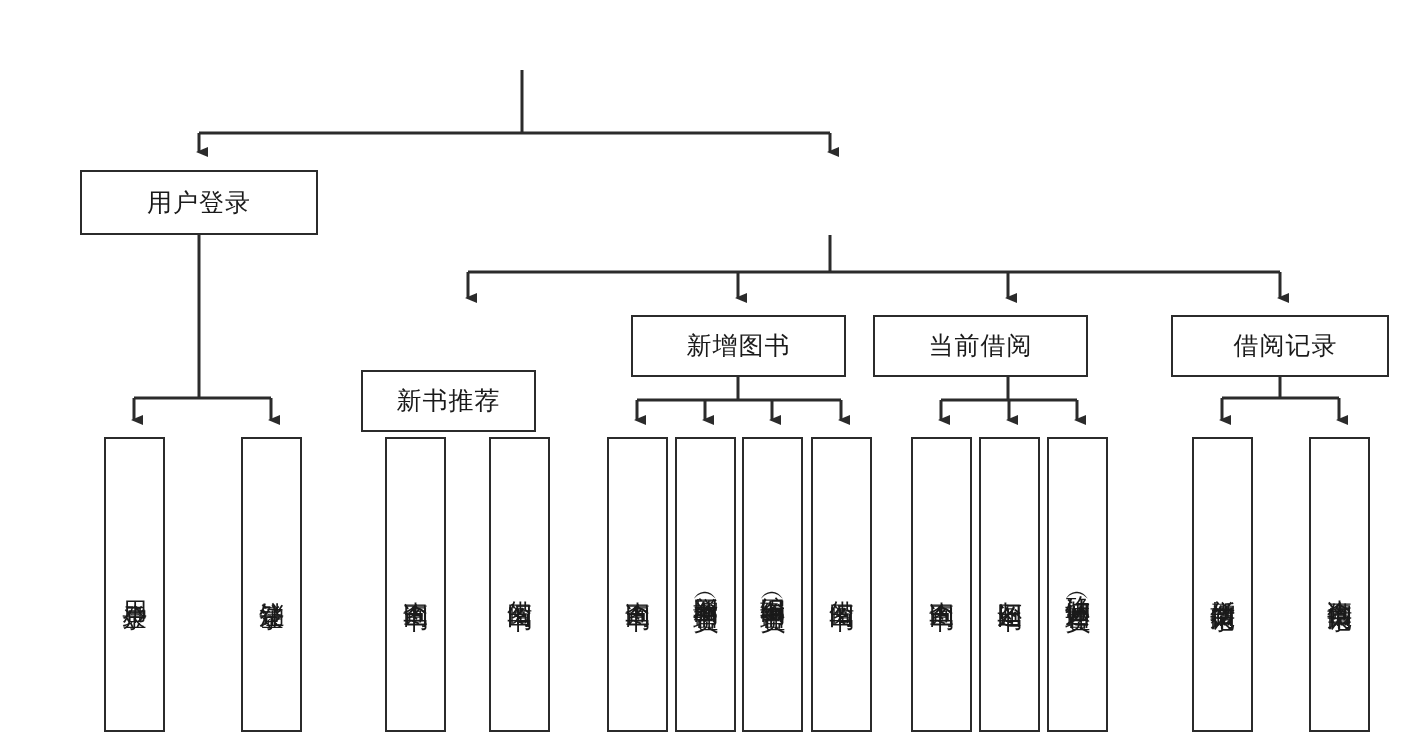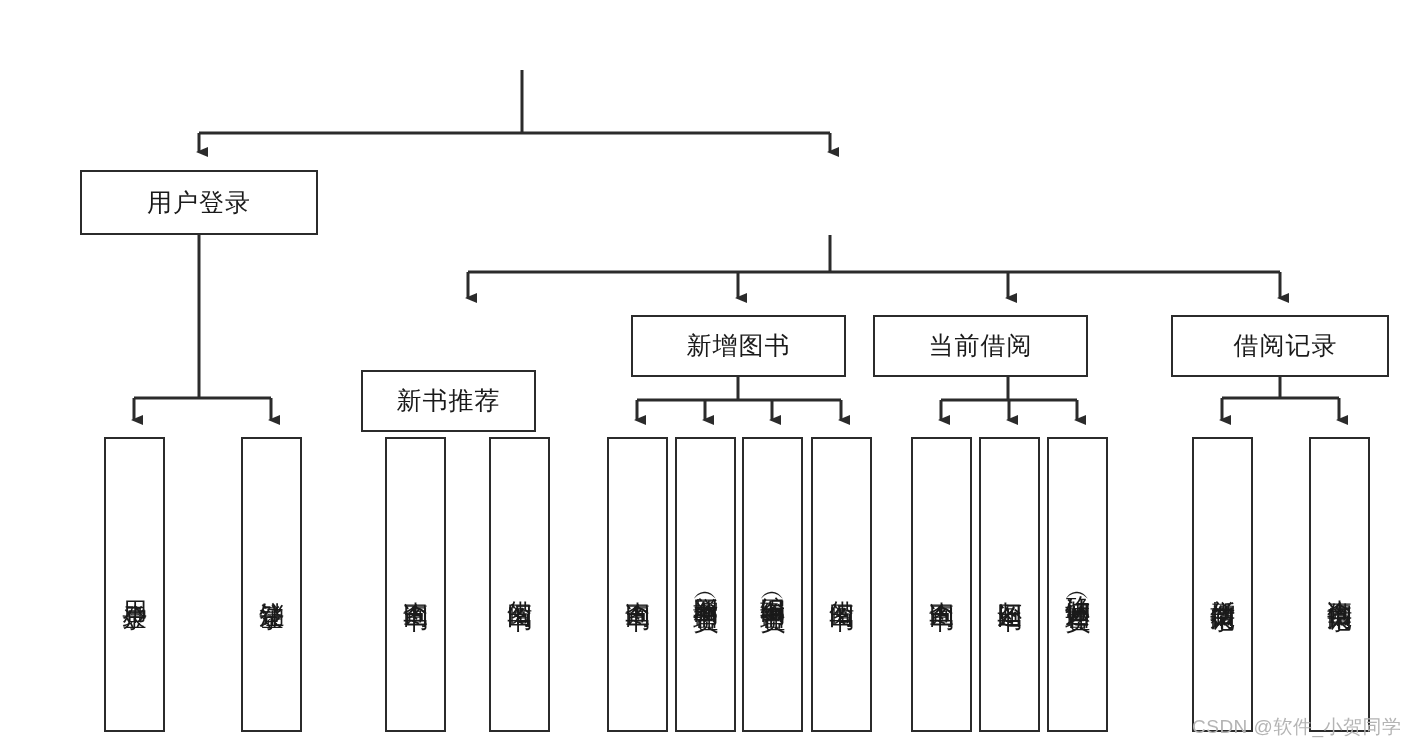--- a/index.html
+++ b/index.html
@@ -134,15 +134,14 @@
   <div class="node vert" style="left:742px; top:437px; width:61px; height:295px;">编辑图书（管理员）</div>
   <div class="node vert" style="left:811px; top:437px; width:61px; height:295px;">借阅图书</div>
 
   <div class="node vert" style="left:911px; top:437px; width:61px; height:295px;">查询图书</div>
   <div class="node vert" style="left:979px; top:437px; width:61px; height:295px;">归还图书</div>
   <div class="node vert" style="left:1047px; top:437px; width:61px; height:295px;">确认归还（管理员）</div>
 
   <div class="node vert" style="left:1192px; top:437px; width:61px; height:295px;">新增借阅记录</div>
   <div class="node vert" style="left:1309px; top:437px; width:61px; height:295px;">查询借阅记录</div>
 
-  <div class="watermark" style="left:1192px; top:714px;">CSDN @软件_小贺同学</div>
 
 </div>
 
 </body></html>

